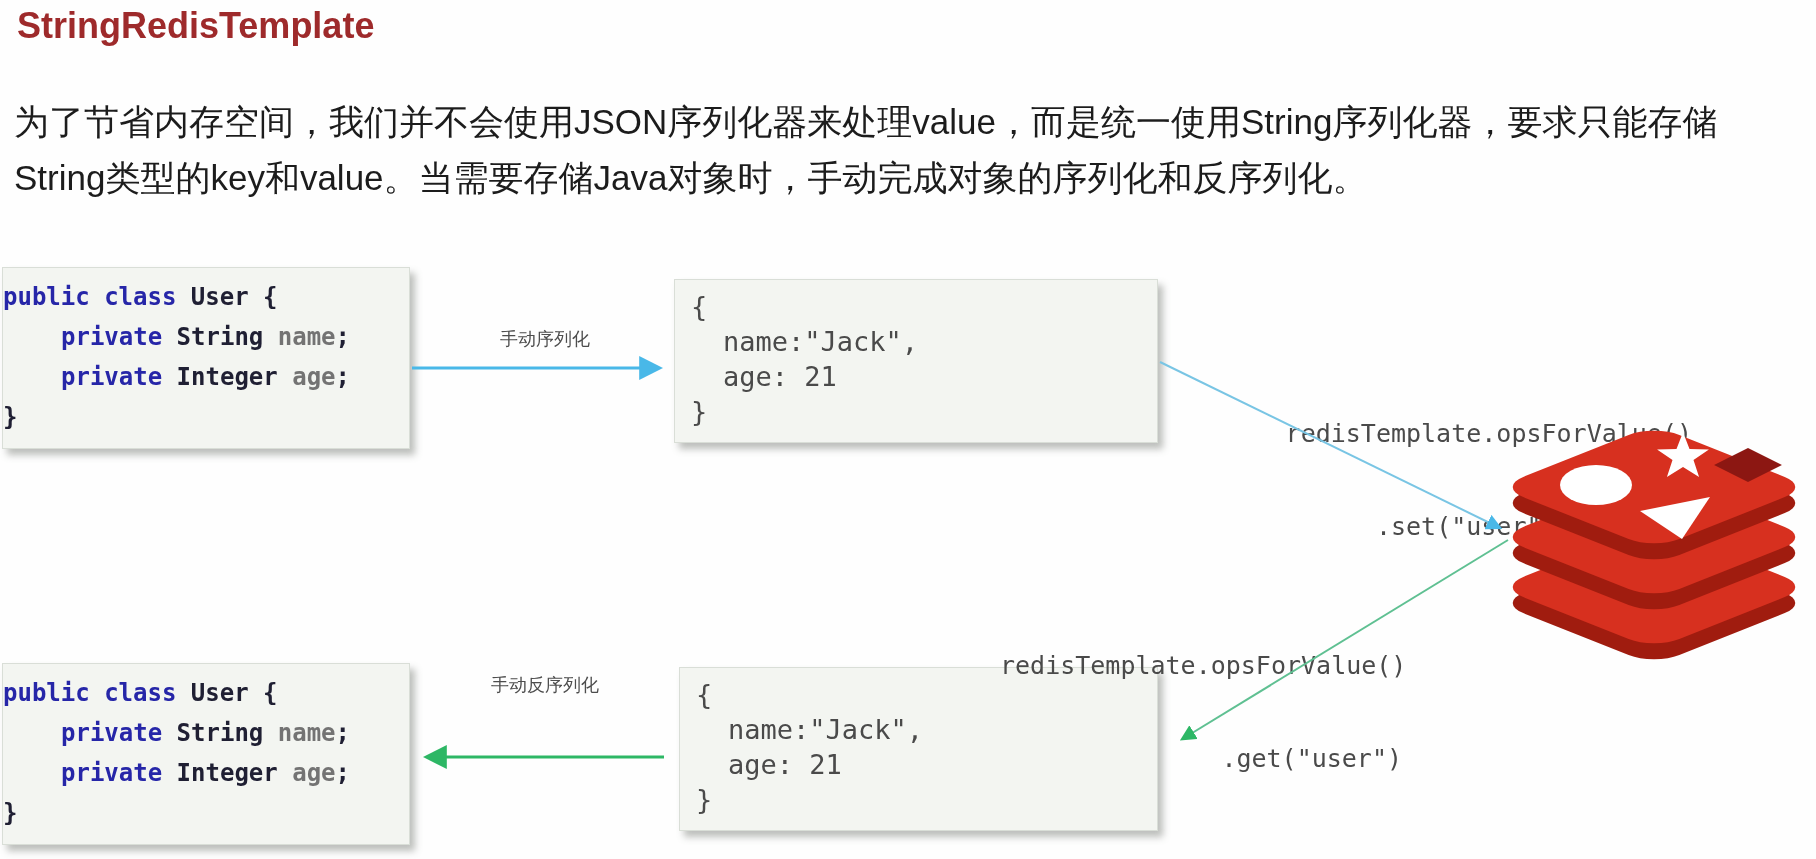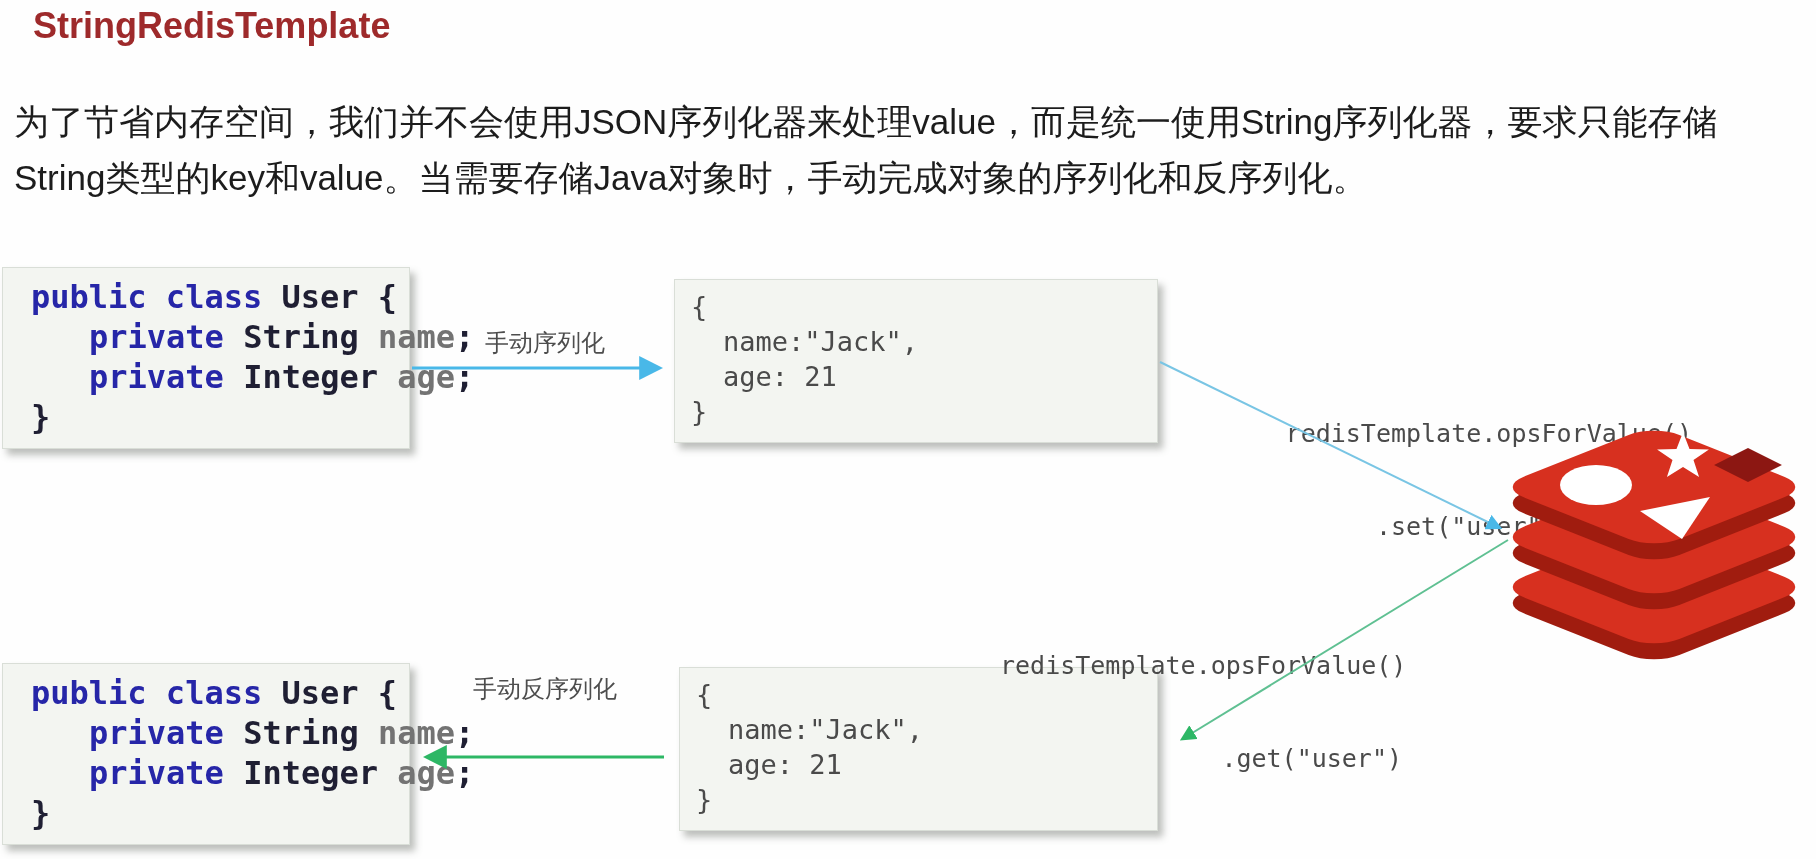--- a/index.html
+++ b/index.html
@@ -2,54 +2,54 @@
 <html><head>
 <meta charset="utf-8">
 <style>
   html,body { margin:0; padding:0; }
   body {
     width:1816px; height:859px; position:relative; overflow:hidden;
     background:#fefefe;
     font-family:"Liberation Sans", sans-serif;
   }
   .page-title {
-    position:absolute; left:33px; top:5px;
+    position:absolute; left:17px; top:5px;
     font-size:36px; font-weight:bold; color:#9e2a2b; letter-spacing:0px;
   }
   .intro-text {
     position:absolute; left:14px; top:94px; width:1794px;
     font-size:35px; line-height:56px; color:#1c1c1c;
   }
   .box {
     position:absolute; box-sizing:border-box;
     background:#f3f5f1; border:1px solid #d9ded7;
     box-shadow:5px 6px 7px rgba(110,115,108,0.45);
   }
   .code-box {
     font-family:"DejaVu Sans Mono","Liberation Mono",monospace;
-    font-weight:bold; font-size:32px; line-height:40px;
-    padding:9px 28px; color:#1f1f33;
+    font-weight:bold; font-size:24px; line-height:40px;
+    padding:9px 0; color:#1f1f33;
   }
   .code-line { white-space:pre; }
   .code-line.ind { padding-left:58px; }
   .kw  { color:#2626a8; }
   .typ { color:#1f1f33; }
   .fld { color:#737373; }
   .json-box {
     font-family:"DejaVu Sans Mono","Liberation Mono",monospace;
     font-size:27px; line-height:35px; padding:9px 16px; color:#4a4a4a;
   }
   .json-line { white-space:pre; }
   .json-line.ind { padding-left:32px; }
   #code-box-top    { left:2px;   top:267px; width:408px; height:182px; }
   #code-box-bottom { left:2px;   top:663px; width:408px; height:182px; }
   #json-box-top    { left:674px; top:279px; width:484px; height:164px; }
   #json-box-bottom { left:679px; top:667px; width:479px; height:164px; }
   .flow-label {
-    position:absolute; font-size:24px; color:#4d4d4d; text-align:center;
+    position:absolute; font-size:18px; color:#4d4d4d; text-align:center;
   }
   #label-serialize   { left:425px; top:327px; width:240px; }
   #label-deserialize { left:420px; top:673px; width:250px; }
   .mono-label {
     position:absolute; text-align:right; white-space:pre;
     font-family:"DejaVu Sans Mono","Liberation Mono",monospace;
     font-size:25px; line-height:31px; color:#4a4a4a;
   }
   #label-set { left:1230px; top:356px; width:462px; }
   #label-get { left:1000px; top:588px; width:402px; }

